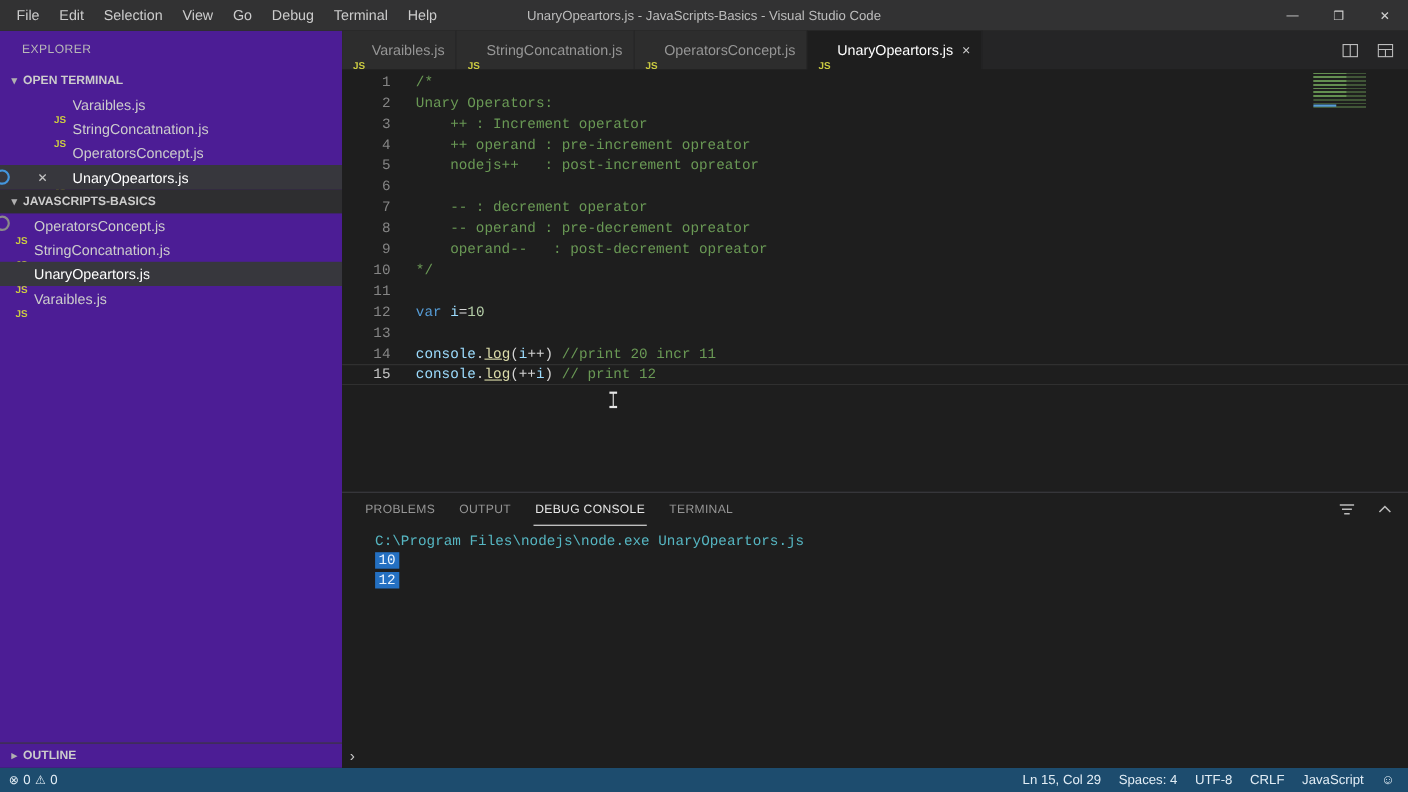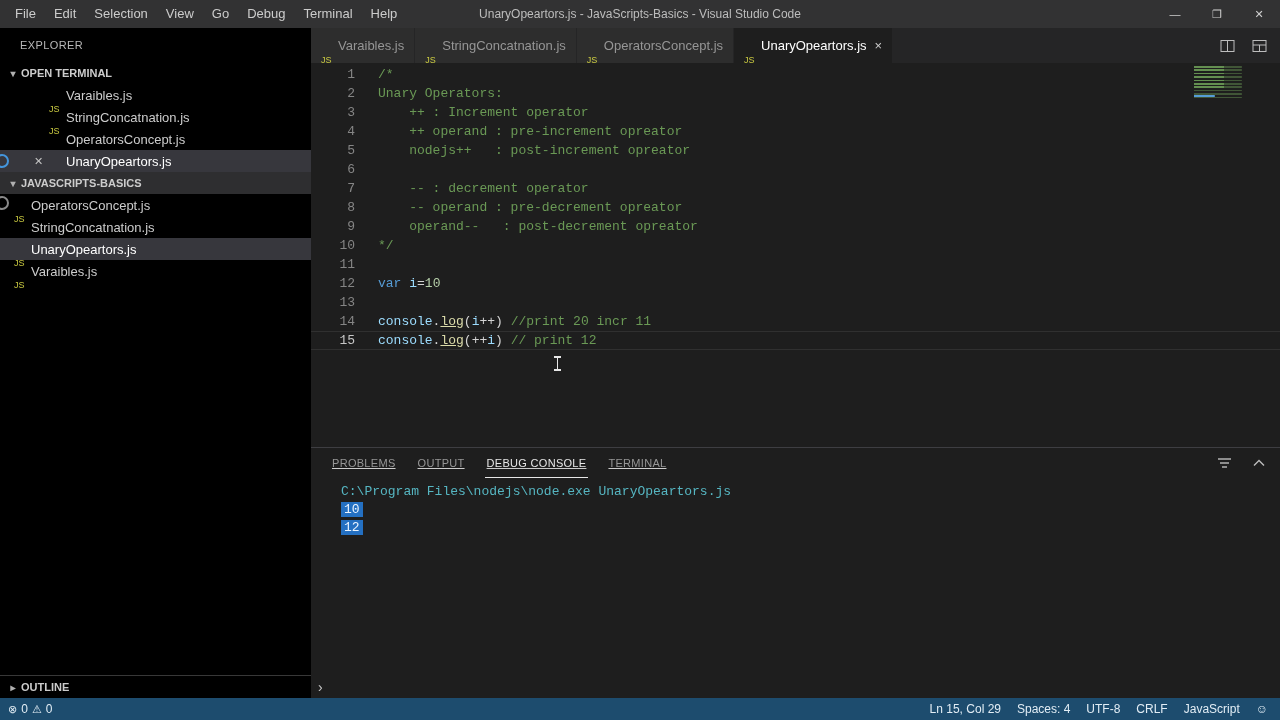--- a/index.html
+++ b/index.html
@@ -11,30 +11,30 @@
   
   .titlebar{height:28px;background:#323233;display:flex;align-items:center;position:relative;}
   .menubar{display:flex;padding-left:6px;position:relative;z-index:2;align-items:flex-end;}
   .menu-item{padding:0 9px;line-height:28px;color:#cccccc;cursor:default;}
   .window-title{position:absolute;left:0;right:0;top:0;line-height:28px;text-align:center;font-size:12px;color:#bdbdbd;z-index:1;}
   .window-controls{margin-left:auto;display:flex;position:relative;z-index:2;}
   .wc{width:42px;height:28px;display:flex;align-items:center;justify-content:center;font-size:11px;color:#cfcfcf;}
   
   .main{display:flex;height:670px;}
   
-  .sidebar{width:311px;background:#000000;display:flex;flex-direction:column;flex:none;}
+  .sidebar{width:311px;background:#4c1d95;display:flex;flex-direction:column;flex:none;}
   .sidebar-title{height:34px;line-height:34px;padding-left:20px;font-size:11px;letter-spacing:.4px;color:#b8b8b8;}
   .section-header{height:22px;display:flex;align-items:center;font-size:11px;font-weight:bold;color:#cccccc;padding-left:5px;}
   .section-header .twisty{width:16px;text-align:center;font-size:10px;color:#b0b0b0;}
   .folder-header{background:#2e2e30;}
   .oe-row,.file-row{height:22px;display:flex;align-items:center;color:#cccccc;}
   .oe-row{padding-left:34px;}
   .oe-row .close-slot{width:15px;font-size:11px;color:#c5c5c5;}
   .file-row{padding-left:14px;}
-  .js-badge{width:17px;font-size:9px;font-weight:normal;color:#cbcb41;flex:none;margin-top:28px;}
+  .js-badge{width:17px;font-size:9px;font-weight:bold;color:#cbcb41;flex:none;margin-top:28px;}
   .file-label{white-space:nowrap;overflow:hidden;}
   .row-active{background:#37373d;color:#ffffff;}
   .sidebar-spacer{flex:1;}
   .outline-header{border-top:1px solid #383838;height:22px;}
   
   .editor-col{flex:1;display:flex;flex-direction:column;min-width:0;background:#1e1e1e;position:relative;}
   .tabbar{height:35px;background:#252526;display:flex;align-items:stretch;flex:none;}
   .tab{display:flex;align-items:center;padding:0 10px;background:#2d2d2d;color:#969696;border-right:1px solid #252526;font-size:13px;}
   .tab.active{background:#1e1e1e;color:#ffffff;}
   .tab .tab-close{margin-left:8px;font-size:13px;color:#cccccc;}
@@ -56,21 +56,21 @@
       repeating-linear-gradient(180deg, rgba(106,153,85,.85) 0 1.6px, transparent 1.6px 3.4px),
       repeating-linear-gradient(180deg, rgba(106,153,85,.45) 0 1.6px, transparent 1.6px 3.4px);
     background-size:40% 2px,58% 70%,92% 100%;
     background-position:0 92%,0 0,0 0;background-repeat:no-repeat;}
   .ibeam{position:absolute;left:242px;top:293px;width:9px;height:15px;}
   .ibeam::before,.ibeam::after{content:"";position:absolute;left:1px;right:1px;height:2px;background:#e6e6e6;}
   .ibeam::before{top:0;} .ibeam::after{bottom:0;}
   .ibeam i{position:absolute;left:4px;top:1px;bottom:1px;width:1px;background:#e6e6e6;}
   
   .panel{height:250px;flex:none;border-top:1px solid #3e3e42;display:flex;flex-direction:column;background:#1e1e1e;}
-  .panel-tabs{height:30px;display:flex;align-items:stretch;column-gap:18px;padding-left:19px;flex:none;text-decoration:underline;}
+  .panel-tabs{height:30px;display:flex;align-items:stretch;column-gap:18px;padding-left:19px;flex:none;}
   .panel-tab{display:flex;align-items:center;font-size:11px;letter-spacing:.3px;color:#969696;border-bottom:1px solid transparent;padding:0 2px;}
   .panel-tab.active{color:#e7e7e7;border-bottom-color:#e7e7e7;}
   .panel-actions{margin-left:auto;display:flex;align-items:center;gap:12px;padding-right:10px;}
   .panel-content{flex:1;padding:5px 0 0 30px;font-family:"Liberation Mono","DejaVu Sans Mono",monospace;font-size:13px;line-height:18px;overflow:hidden;}
   .console-line{white-space:pre;height:18px;}
   .console-line.info{color:#56b6c2;}
   .console-line.value{color:#8fc7ff;}
   .console-line .sel{background:#2470c2;color:#eaf4ff;padding:0 3px;}
   .panel-input{height:22px;display:flex;align-items:center;padding-left:7px;flex:none;color:#c8c8c8;font-size:14px;}
   

